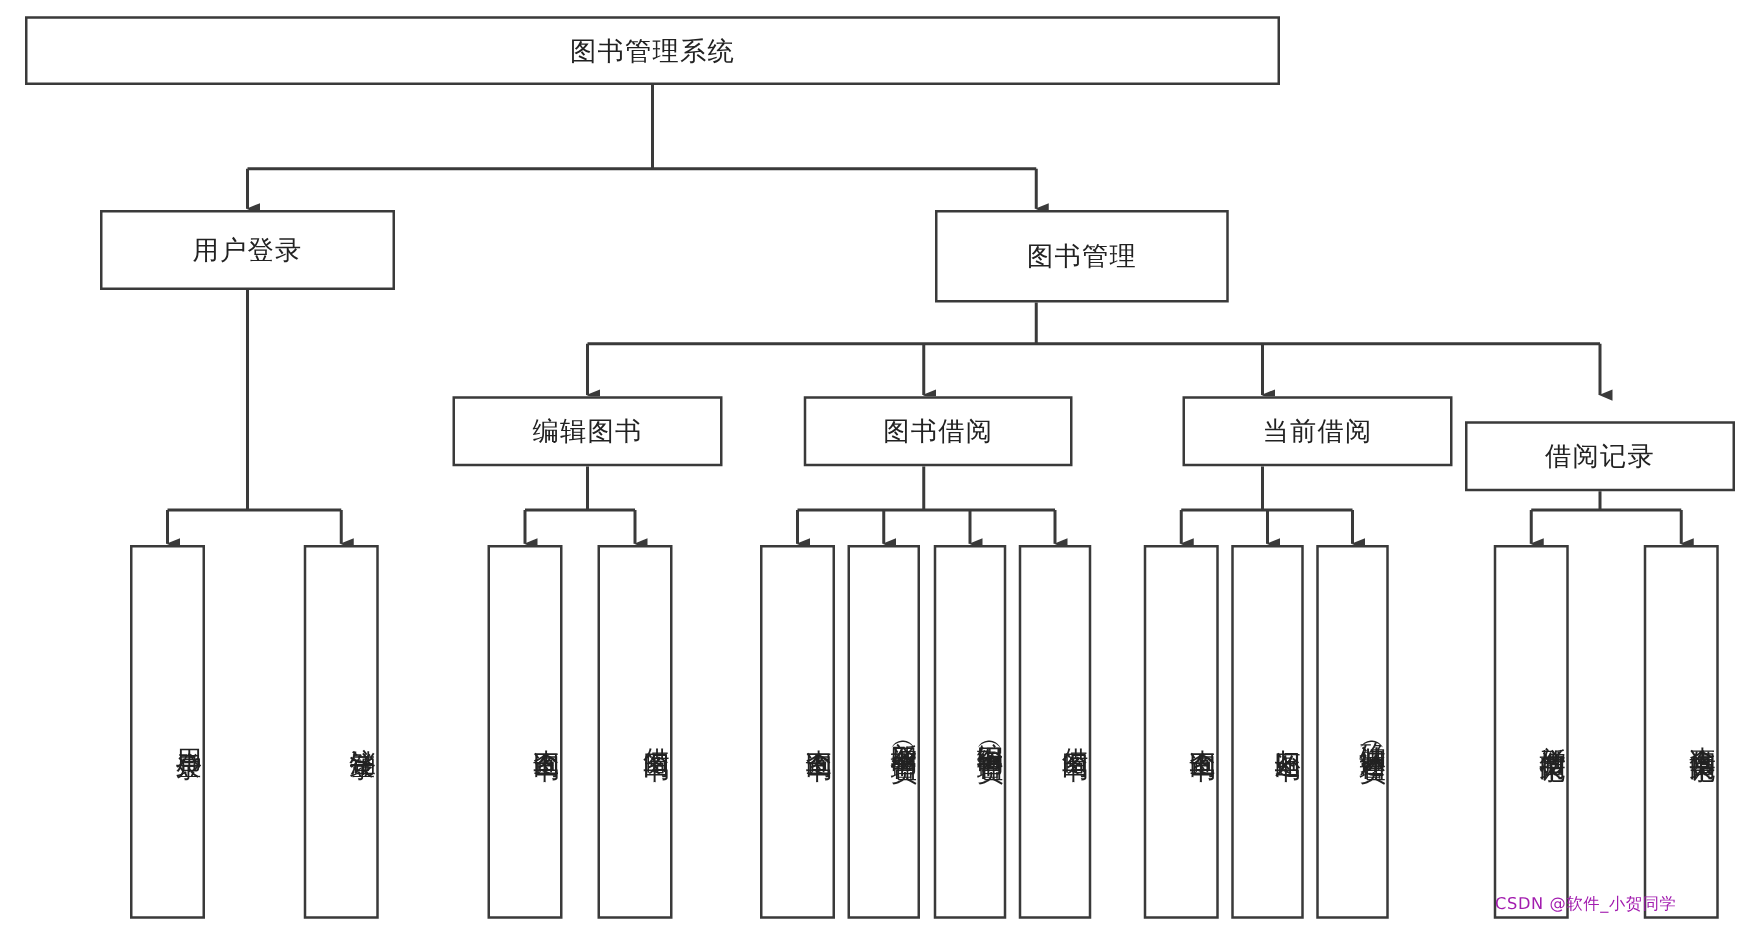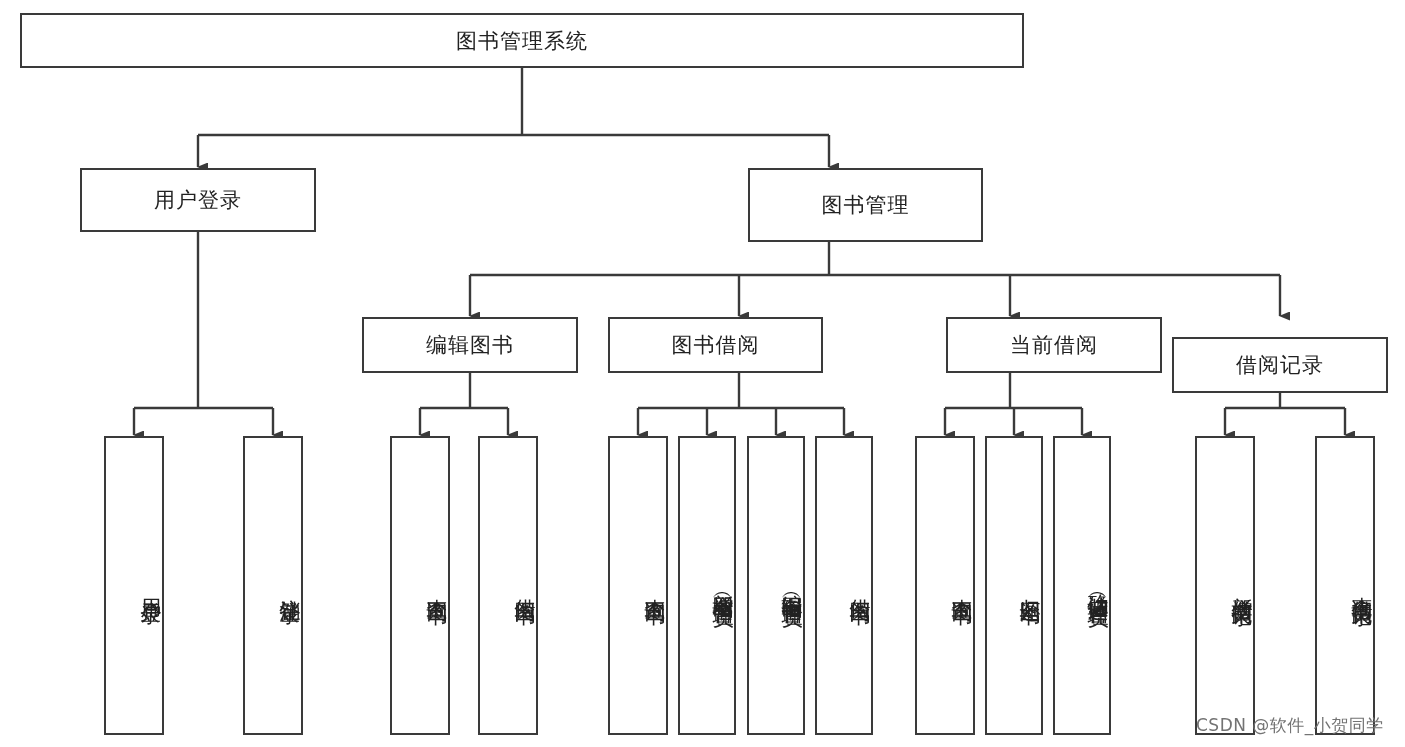--- a/index.html
+++ b/index.html
@@ -47,22 +47,22 @@
     align-items: flex-start;
     justify-content: center;
   }
   .node.vert .vlabel {
     writing-mode: vertical-rl;
     text-orientation: upright;
     white-space: nowrap;
   }
   .watermark {
     position: absolute;
-    color: #737373;
-    font-size: 17px;
+    color: #a21caf;
+    font-size: 13px;
     white-space: nowrap;
     letter-spacing: 0.5px;
   }
 </style>
 </head>
 <body>
 
 <div id="canvas">
 
   <svg id="edges" viewBox="0 0 1405 747">
@@ -114,21 +114,21 @@
       </div>
       <div class="node horiz" style="left: 80px; top: 168px; width: 236px; height: 64px;">
         <span class="hlabel">用户登录</span>
       </div>
       <div class="node horiz" style="left: 712px; top: 168px; width: 235px; height: 74px; margin-left: 36px;">
         <span class="hlabel">图书管理</span>
       </div>
       <div class="node horiz" style="left: 362px; top: 317px; width: 216px; height: 56px;">
         <span class="hlabel">编辑图书</span>
       </div>
-      <div class="node horiz" style="left: 608px; top: 317px; width: 215px; height: 56px;">
+      <div class="node horiz" style="left: 643px; top: 317px; width: 215px; height: 56px;">
         <span class="hlabel">图书借阅</span>
       </div>
       <div class="node horiz" style="left: 902px; top: 317px; width: 216px; height: 56px; margin-left: 44px;">
         <span class="hlabel">当前借阅</span>
       </div>
       <div class="node horiz" style="left: 1172px; top: 317px; width: 216px; height: 56px; margin-top: 20px;">
         <span class="hlabel">借阅记录</span>
       </div>
       <div class="node vert" style="left: 104px; top: 436px; width: 60px; height: 299px;">
         <span class="vlabel">用户登录</span>

